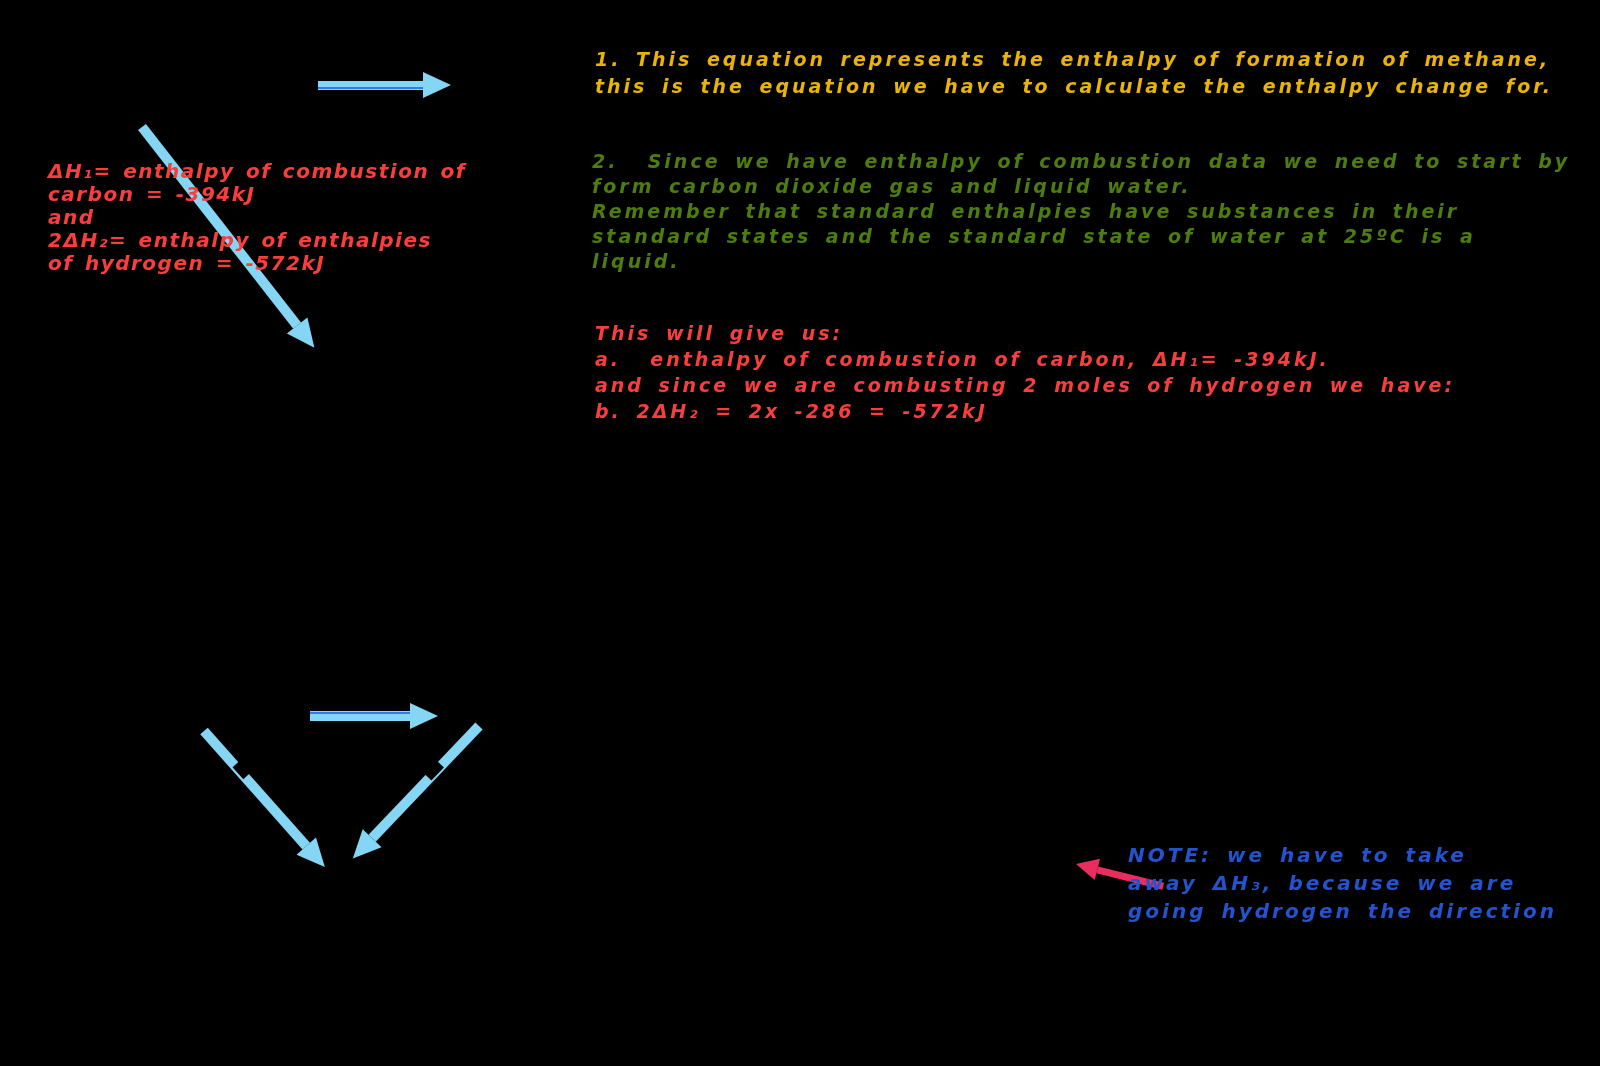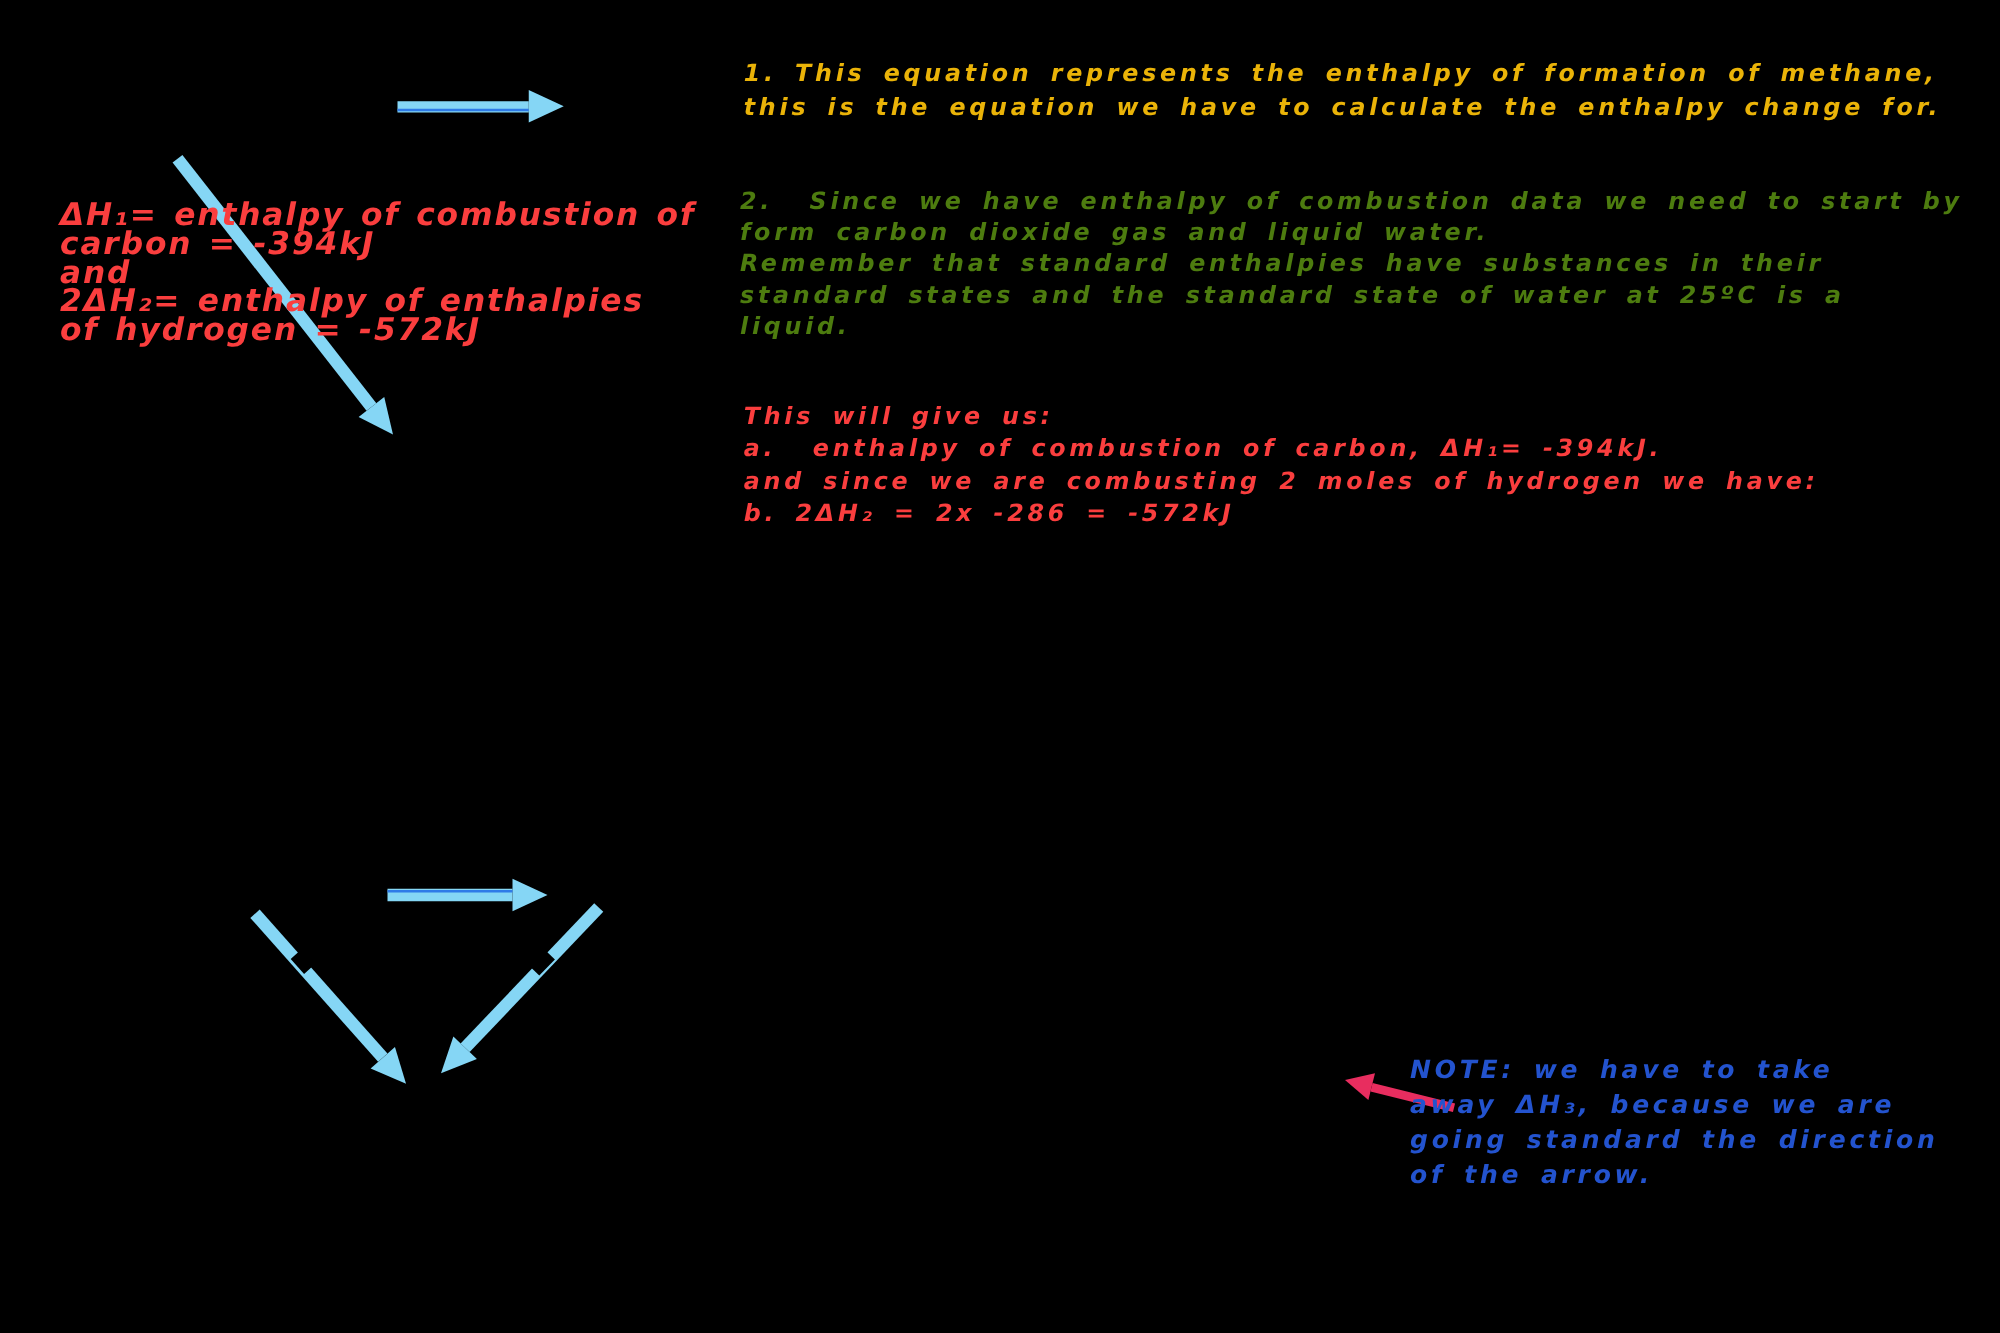--- a/index.html
+++ b/index.html
@@ -13,21 +13,21 @@
   .block{position:absolute;font-weight:700;font-style:italic;}
   .line{display:block;white-space:pre;}
 
   
   .step1{left:595px;top:46px;color:#eab308;font-size:19px;line-height:27px;letter-spacing:3px;word-spacing:5px;font-style:italic;}
   
   .step2{left:592px;top:149px;color:#4d7c0f;font-size:19px;line-height:25px;letter-spacing:3px;word-spacing:5px;}
   
   .giveus{left:595px;top:320px;color:#fa3e3e;font-size:19px;line-height:26px;letter-spacing:3px;word-spacing:5px;}
   
-  .leftnote{left:48px;top:160px;color:#fa3e3e;font-size:25px;line-height:23px;letter-spacing:1.5px;word-spacing:3px;}
+  .leftnote{left:48px;top:160px;color:#fa3e3e;font-size:20px;line-height:23px;letter-spacing:1.5px;word-spacing:3px;}
   
   .note{left:1128px;top:841px;color:#2353ce;font-size:20px;line-height:28px;letter-spacing:3px;word-spacing:5px;}
 
   
   .arrow{position:absolute;display:flex;align-items:center;transform-origin:0 50%;}
   .arrow .shaft{position:relative;flex:1;background:#85d6f5;}
   .arrow .core{position:absolute;left:0;right:0;height:2px;background:#2f7be8;}
   .arrow .head-r{width:0;height:0;border-top:13px solid transparent;border-bottom:13px solid transparent;border-left:28px solid #85d6f5;}
   .arrow .head-l{width:0;height:0;border-top:11px solid transparent;border-bottom:11px solid transparent;border-right:22px solid #e82d5f;}
 
@@ -117,15 +117,14 @@
 <div class="notch notch-2"></div>
 
 <div class="arrow a-note">
   <div class="head-l"></div>
   <div class="shaft"></div>
 </div>
 
 <div class="block note">
   <span class="line">NOTE: we have to take</span>
   <span class="line">away ΔH₃, because we are</span>
-  <span class="line">going standard the direction</span>
-  <span class="line">of the arrow.</span>
+  <span class="line">going hydrogen the direction</span>
 </div>
 
 </body></html>

